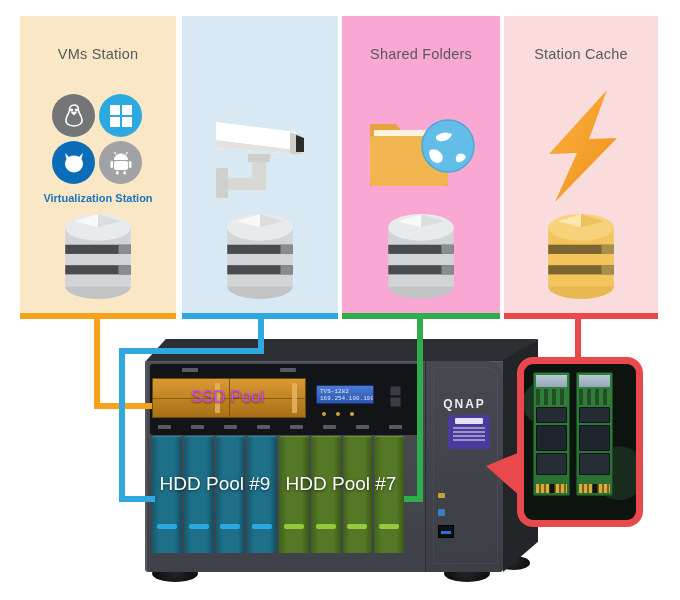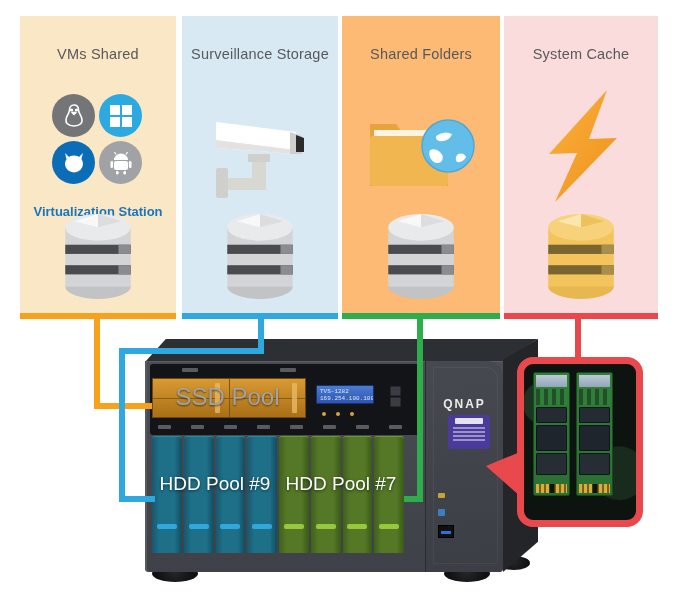--- a/index.html
+++ b/index.html
@@ -3,27 +3,27 @@
 <meta charset="utf-8">
 <style>
   html,body{margin:0;padding:0;background:#fff;}
   #stage{position:relative;width:680px;height:600px;background:#fff;overflow:hidden;
          font-family:"Liberation Sans",sans-serif;}
   
   .col{position:absolute;top:16px;height:297px;border-bottom:6px solid;box-sizing:content-box;}
   .col-title{margin-top:30px;text-align:center;font-size:14.5px;color:#58595B;letter-spacing:.2px;}
   #col-vms{left:20px;width:156px;background:#FAE7C5;border-color:#F6A21C;}
   #col-surv{left:182px;width:156px;background:#D8E9F4;border-color:#2FA8DF;}
-  #col-shared{left:342px;width:158px;background:#fdba74;border-color:#2FAC4B;}
+  #col-shared{left:342px;width:158px;background:#f9a8d4;border-color:#2FAC4B;}
   #col-cache{left:504px;width:154px;background:#FBDCDC;border-color:#E9494D;}
   .os-grid{position:absolute;left:50%;top:78px;transform:translateX(-50%);
            width:92px;display:flex;flex-wrap:wrap;gap:4px;}
   .os-circle{width:43px;height:43px;border-radius:50%;display:flex;align-items:center;justify-content:center;}
   .c-tux{background:#737577;} .c-win{background:#2BA9E0;} .c-bsd{background:#0B6DB7;} .c-andr{background:#A0A2A5;}
-  .vstation{position:absolute;top:188px;width:100%;text-align:center;font-size:13px;font-weight:600;color:#1B75BC;}
+  .vstation{position:absolute;top:176px;width:100%;text-align:center;font-size:11px;font-weight:600;color:#1B75BC;}
   .dbwrap{position:absolute;top:197px;left:50%;transform:translateX(-50%);width:74px;height:88px;}
   .iconwrap{position:absolute;}
   
   .line{position:absolute;z-index:40;}
   .l-orange{background:#F6A21C;} .l-blue{background:#2FA8DF;} .l-green{background:#2FAC4B;} .l-red{background:#E9494D;}
   
   .nas{position:absolute;z-index:10;}
   #nas-top{left:145px;top:339px;width:393px;height:23px;background:#2C2F34;
            clip-path:polygon(0 100%,5.3% 0,100% 0,91% 100%);}
   #nas-side{left:503px;top:339px;width:35px;height:233px;background:#232529;
@@ -34,21 +34,21 @@
   .foot{position:absolute;z-index:9;background:radial-gradient(circle at 50% 35%,#26272A,#101113 70%);
         border-radius:50%;}
   #panel{position:absolute;left:5px;top:3px;width:272px;height:71px;background:#131417;border-radius:3px;}
   .smudge{position:absolute;height:4px;background:#585B60;border-radius:1px;}
   #ssd-box{position:absolute;left:2px;top:14px;width:152px;height:38px;border:1px solid #6E4A0E;
            background:linear-gradient(180deg,#D99A33,#A86F15);}
   #ssd-box .seam-v{position:absolute;left:50%;top:0;width:1px;height:100%;background:#7C5510;}
   #ssd-box .seam-h{position:absolute;left:0;top:50%;width:100%;height:1px;background:#8A5F14;}
   .handle{position:absolute;top:4px;width:5px;height:30px;background:#E8B865;border-radius:1px;opacity:.8;}
   #ssd-label{position:absolute;left:2px;top:14px;width:151px;height:38px;display:flex;align-items:center;
-             justify-content:center;color:#a3a3a3;font-size:24px;text-shadow:0 1px 2px rgba(0,0,0,.55);}
+             justify-content:center;color:#d946ef;font-size:17px;text-shadow:0 1px 2px rgba(0,0,0,.55);}
   #lcd{position:absolute;left:166px;top:21px;width:58px;height:19px;border:1px solid #16336E;border-radius:1px;
        background:linear-gradient(180deg,#4A7BD4,#2F55AD);color:#D6E6FF;font-size:6px;line-height:7px;
        padding:2px 3px;box-sizing:border-box;overflow:hidden;font-family:"Liberation Mono",monospace;}
   .btn{position:absolute;left:240px;width:9px;height:8px;background:#3A3D43;border:1px solid #26282C;border-radius:1px;}
   .led-dot{position:absolute;width:4px;height:4px;border-radius:50%;background:#D7A43C;top:48px;}
   #bays{position:absolute;left:7px;top:75px;width:252px;height:117px;display:flex;gap:2px;}
   .bay{flex:1;border-radius:3px 3px 0 0;position:relative;}
   .bay.teal{background:linear-gradient(90deg,#17586E,#1E7089 25%,#1E7089 75%,#144C60);border-top:1px solid #2B88A5;}
   .bay.grn{background:linear-gradient(90deg,#3F611B,#547826 25%,#547826 75%,#3A5917);border-top:1px solid #6C9334;}
   .bay .stripe{position:absolute;left:50%;transform:translateX(-50%);bottom:24px;width:20px;height:5px;border-radius:2px;}
@@ -87,21 +87,21 @@
   .m2 .contacts{position:absolute;bottom:2px;left:2px;right:2px;height:9px;
                 background:repeating-linear-gradient(90deg,#D5AF3C 0 3px,#7A601C 3px 5px);}
   .m2 .notch{position:absolute;bottom:2px;left:50%;transform:translateX(-50%);width:5px;height:9px;background:#0D130F;}
   svg{display:block;}
 </style>
 </head>
 <body>
 <div id="stage">
 
   <div class="col" id="col-vms">
-    <div class="col-title">VMs Shared</div>
+    <div class="col-title">VMs Station</div>
     <div class="os-grid">
       <div class="os-circle c-tux">
         <svg width="26" height="28" viewBox="0 0 26 28">
             <g fill="none" stroke="#fff" stroke-width="1.6" stroke-linejoin="round">
           <path d="M13 3c3 0 4.5 2.2 4.5 5 0 2.6 1.8 4.4 2.8 7 .9 2.3 1.2 5-0.6 6.8-1.7 1.7-4.2 2.2-6.7 2.2s-5-.5-6.7-2.2c-1.8-1.8-1.5-4.5-.6-6.8 1-2.6 2.8-4.4 2.8-7 0-2.8 1.5-5 4.5-5z"></path>
           <circle cx="10.6" cy="8" r="0.8" fill="#fff"></circle>
               <circle cx="15.4" cy="8" r="0.8" fill="#fff"></circle>
           <path d="M11 10.5h4l-2 1.8z" fill="#fff"></path>
             </g>
           </svg>
@@ -150,21 +150,20 @@
         <rect x="3" y="51" width="64" height="9" fill="#4A4B4F"></rect>
           <rect x="55" y="51" width="12" height="9" fill="#8B8C90"></rect>
         <ellipse cx="35" cy="14" rx="32" ry="13" fill="#E9EAEB"></ellipse>
         <path d="M35 1 L12 8 L35 14 Z" fill="#F8F8F8"></path>
           <path d="M35 1 L58 8 L35 14 Z" fill="#DCDDDF"></path>
       </svg>
     </div>
   </div>
 
   <div class="col" id="col-surv">
-    <div class="col-title">Surveillance Storage</div>
     <div class="iconwrap" style="left:26px;top:94px;">
       <svg width="104" height="96" viewBox="0 0 104 96">
         <polygon points="8,12 88,22 88,44 8,38" fill="#FFFFFF"></polygon>
         <polygon points="8,30 88,40 88,44 8,38" fill="#E2E3E0"></polygon>
         <polygon points="82,22 94,26 94,44 82,44" fill="#CFCFCC"></polygon>
         <polygon points="88,25 96,28 96,42 88,42" fill="#2B2B2B"></polygon>
         <rect x="40" y="44" width="22" height="8" fill="#CFCFCC"></rect>
         <rect x="44" y="52" width="14" height="28" fill="#D8D8D3"></rect>
         <rect x="16" y="68" width="42" height="12" fill="#D8D8D3"></rect>
         <rect x="8" y="58" width="12" height="30" rx="2" fill="#CFCFCC"></rect>
@@ -208,21 +207,21 @@
         <rect x="3" y="51" width="64" height="9" fill="#4A4B4F"></rect>
           <rect x="55" y="51" width="12" height="9" fill="#8B8C90"></rect>
         <ellipse cx="35" cy="14" rx="32" ry="13" fill="#E9EAEB"></ellipse>
         <path d="M35 1 L12 8 L35 14 Z" fill="#F8F8F8"></path>
           <path d="M35 1 L58 8 L35 14 Z" fill="#DCDDDF"></path>
       </svg>
     </div>
   </div>
 
   <div class="col" id="col-cache">
-    <div class="col-title">System Cache</div>
+    <div class="col-title">Station Cache</div>
     <div class="iconwrap" style="left:37px;top:72px;">
       <svg width="80" height="116" viewBox="0 0 80 116">
         <defs>
             <linearGradient id="boltg" x1="0" y1="0" x2="1" y2="1">
           <stop offset="0" stop-color="#F9B23C"></stop>
               <stop offset="1" stop-color="#F0901D"></stop>
             </linearGradient>
           </defs>
         <polygon points="66,2 8,66 36,65 14,114 76,50 48,51" fill="url(#boltg)"></polygon>
       </svg>

